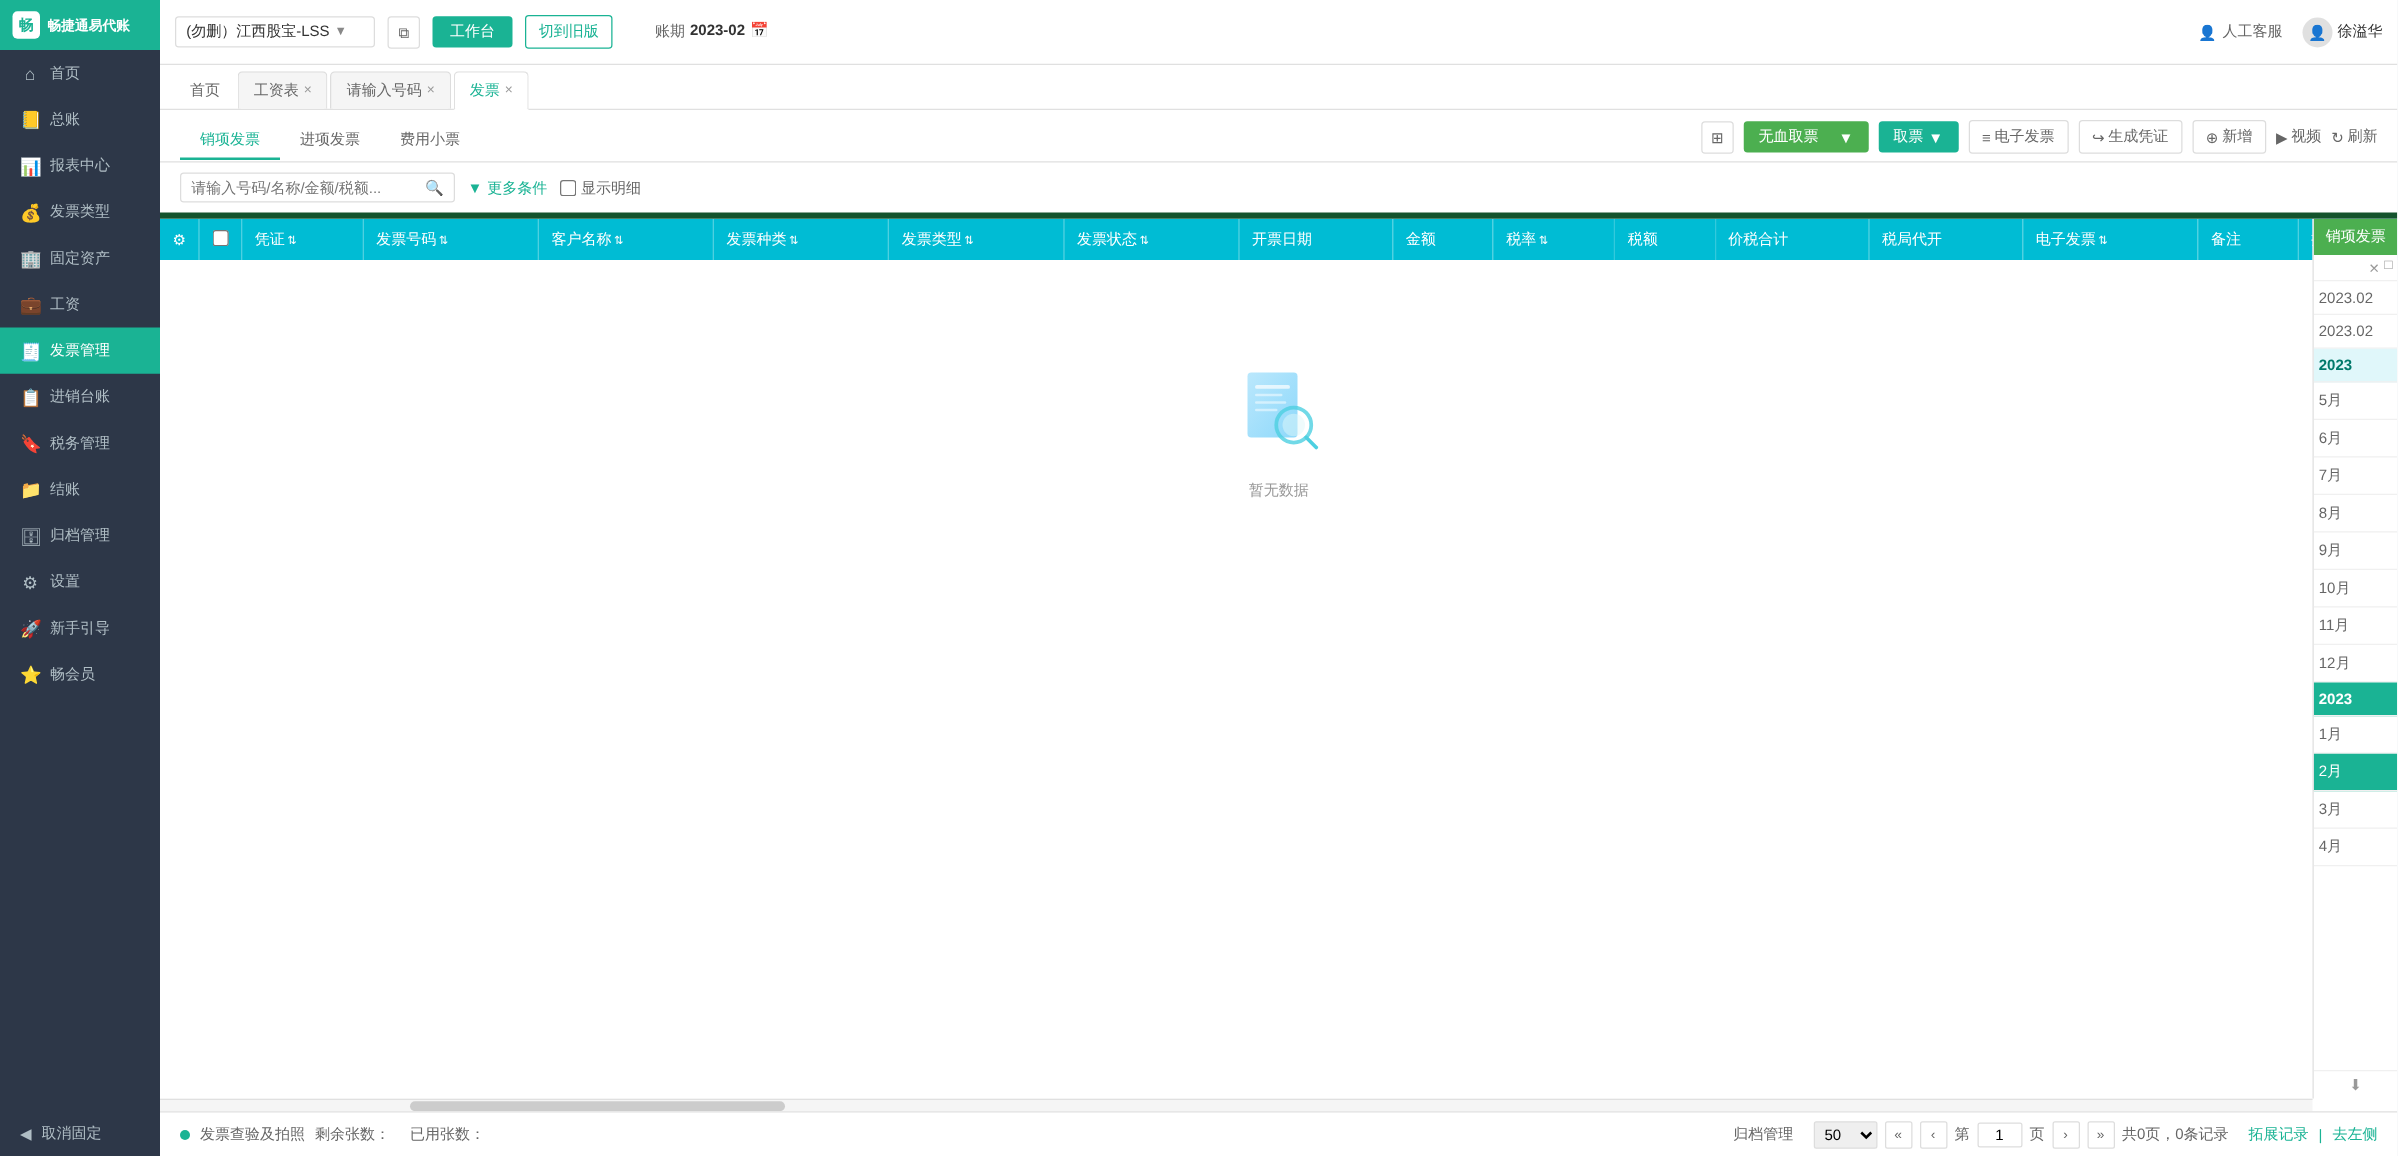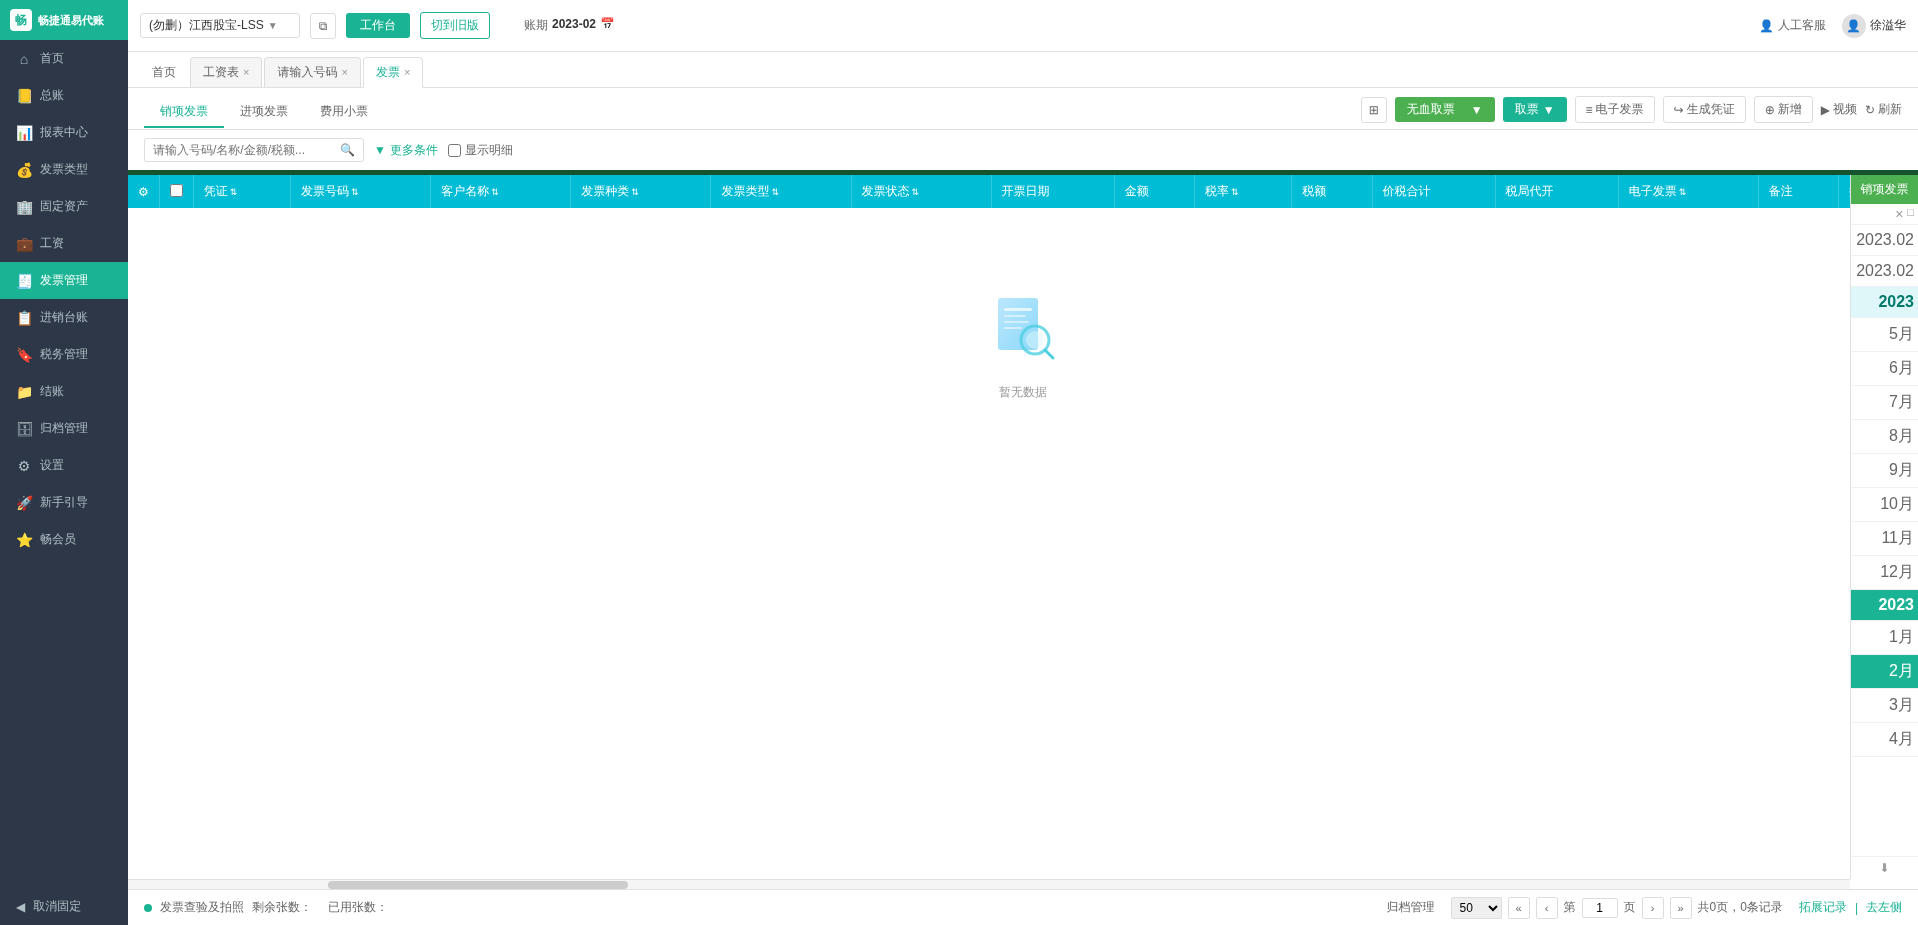--- a/index.html
+++ b/index.html
@@ -468,22 +468,22 @@
       color: white;
       writing-mode: horizontal-tb;
       padding: 6px 4px;
       text-align: center;
       font-size: 12px;
       cursor: pointer;
       flex-shrink: 0;
     }
     .date-panel-item {
       padding: 6px 4px;
-      text-align: right;
-      font-size: 16px;
+      text-align: left;
+      font-size: 12px;
       color: #666;
       cursor: pointer;
       border-bottom: 1px solid #f0f0f0;
       white-space: nowrap;
     }
     .date-panel-item.year-label {
       background: #1ab394;
       color: white;
       font-weight: bold;
     }

